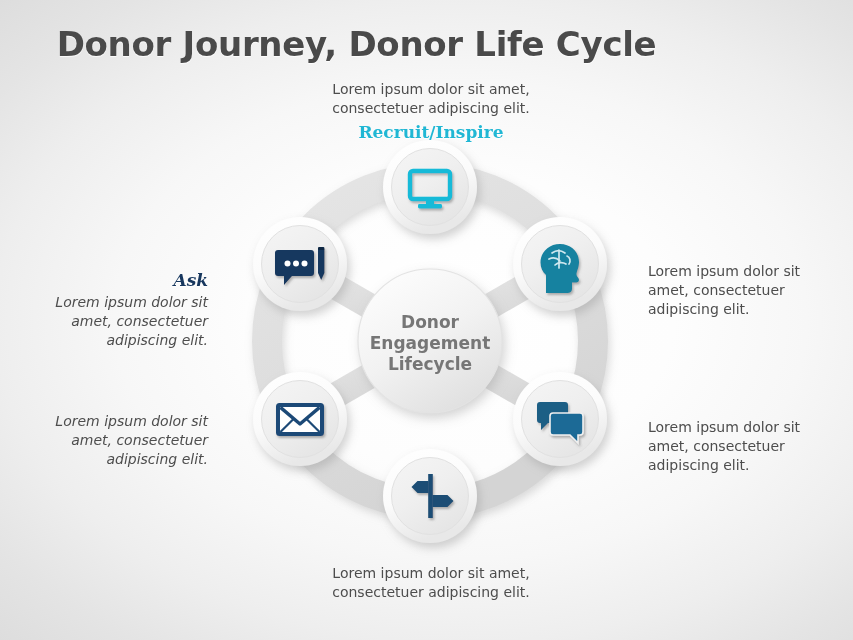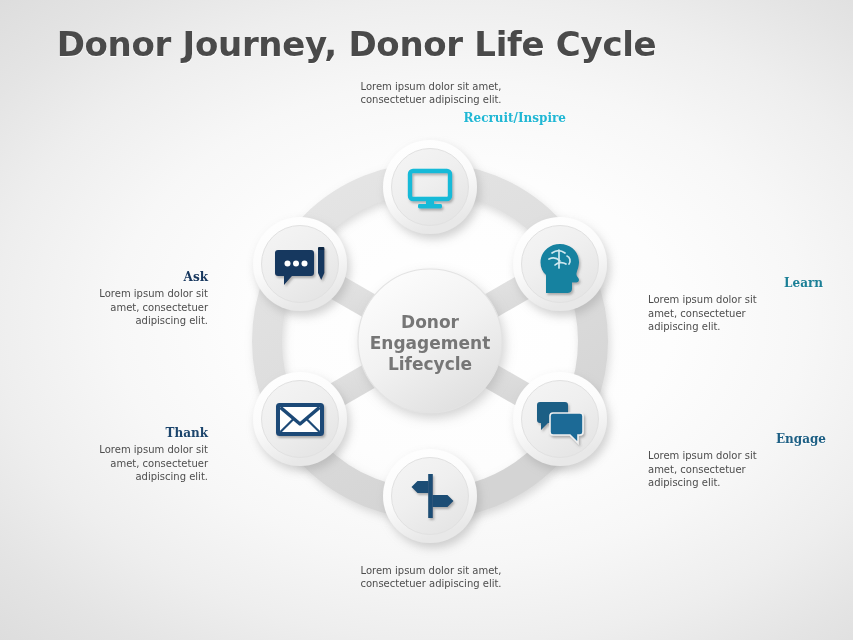--- a/index.html
+++ b/index.html
@@ -53,36 +53,35 @@
     height: 426px;
   }
   #stage svg { display: block; }
 
   
   .callout {
     position: absolute;
   }
   .callout .head {
     font-family: "DejaVu Serif", serif;
-    font-size: 12px;
+    font-size: 17px;
     font-weight: bold;
     line-height: 1.2;
     margin: 14px 0 3px 0;
     text-shadow: 0 1px 1px rgba(255,255,255,0.85);
-    text-align: right;
   }
   .callout .body {
     font-family: "DejaVu Sans", sans-serif;
-    font-size: 10px;
+    font-size: 14px;
     line-height: 1.34;
     color: #4d4d4d;
     margin: 0;
   }
 
-  .callout.align-right { text-align: right; }
+  .callout.align-right { text-align: right; font-style: italic; }
   .callout.align-left  { text-align: left; }
   .callout.align-center{ text-align: center; }
 
   
   #callout-recruit { left: 296px;  top: 80px;  width: 270px; }
   #callout-recruit .head { margin-top: 4px; }
   #callout-learn   { left: 648px;  top: 262px; width: 175px; }
   #callout-engage  { left: 648px;  top: 418px; width: 178px; }
   #callout-repeat  { left: 296px;  top: 564px; width: 270px; }
   #callout-repeat .head { margin-bottom: 4px; }
@@ -263,46 +262,43 @@
 
   <div class="callout align-center" id="callout-recruit">
     <p class="body">
       <span>Lorem ipsum dolor sit amet,</span><br>
       <span>consectetuer adipiscing elit.</span>
     </p>
     <div class="head" style="color:#20b7d4;">Recruit/Inspire</div>
   </div>
 
   <div class="callout align-left" id="callout-learn">
-    <div class="head" style="color:#1b7f96;">Learn</div>
     <p class="body">
       <span>Lorem ipsum dolor sit</span><br>
       <span>amet, consectetuer</span><br>
       <span>adipiscing elit.</span>
     </p>
   </div>
 
   <div class="callout align-left" id="callout-engage">
-    <div class="head" style="color:#1d5f84;">Engage</div>
     <p class="body">
       <span>Lorem ipsum dolor sit</span><br>
       <span>amet, consectetuer</span><br>
       <span>adipiscing elit.</span>
     </p>
   </div>
 
   <div class="callout align-center" id="callout-repeat">
     <p class="body">
       <span>Lorem ipsum dolor sit amet,</span><br>
       <span>consectetuer adipiscing elit.</span>
     </p>
   </div>
 
   <div class="callout align-right" id="callout-thank">
-    <div class="head" style="color:#1c456c;">Thank</div>
     <p class="body">
       <span>Lorem ipsum dolor sit</span><br>
       <span>amet, consectetuer</span><br>
       <span>adipiscing elit.</span>
     </p>
   </div>
 
   <div class="callout align-right" id="callout-ask">
     <div class="head" style="color:#17375e;">Ask</div>
     <p class="body">

